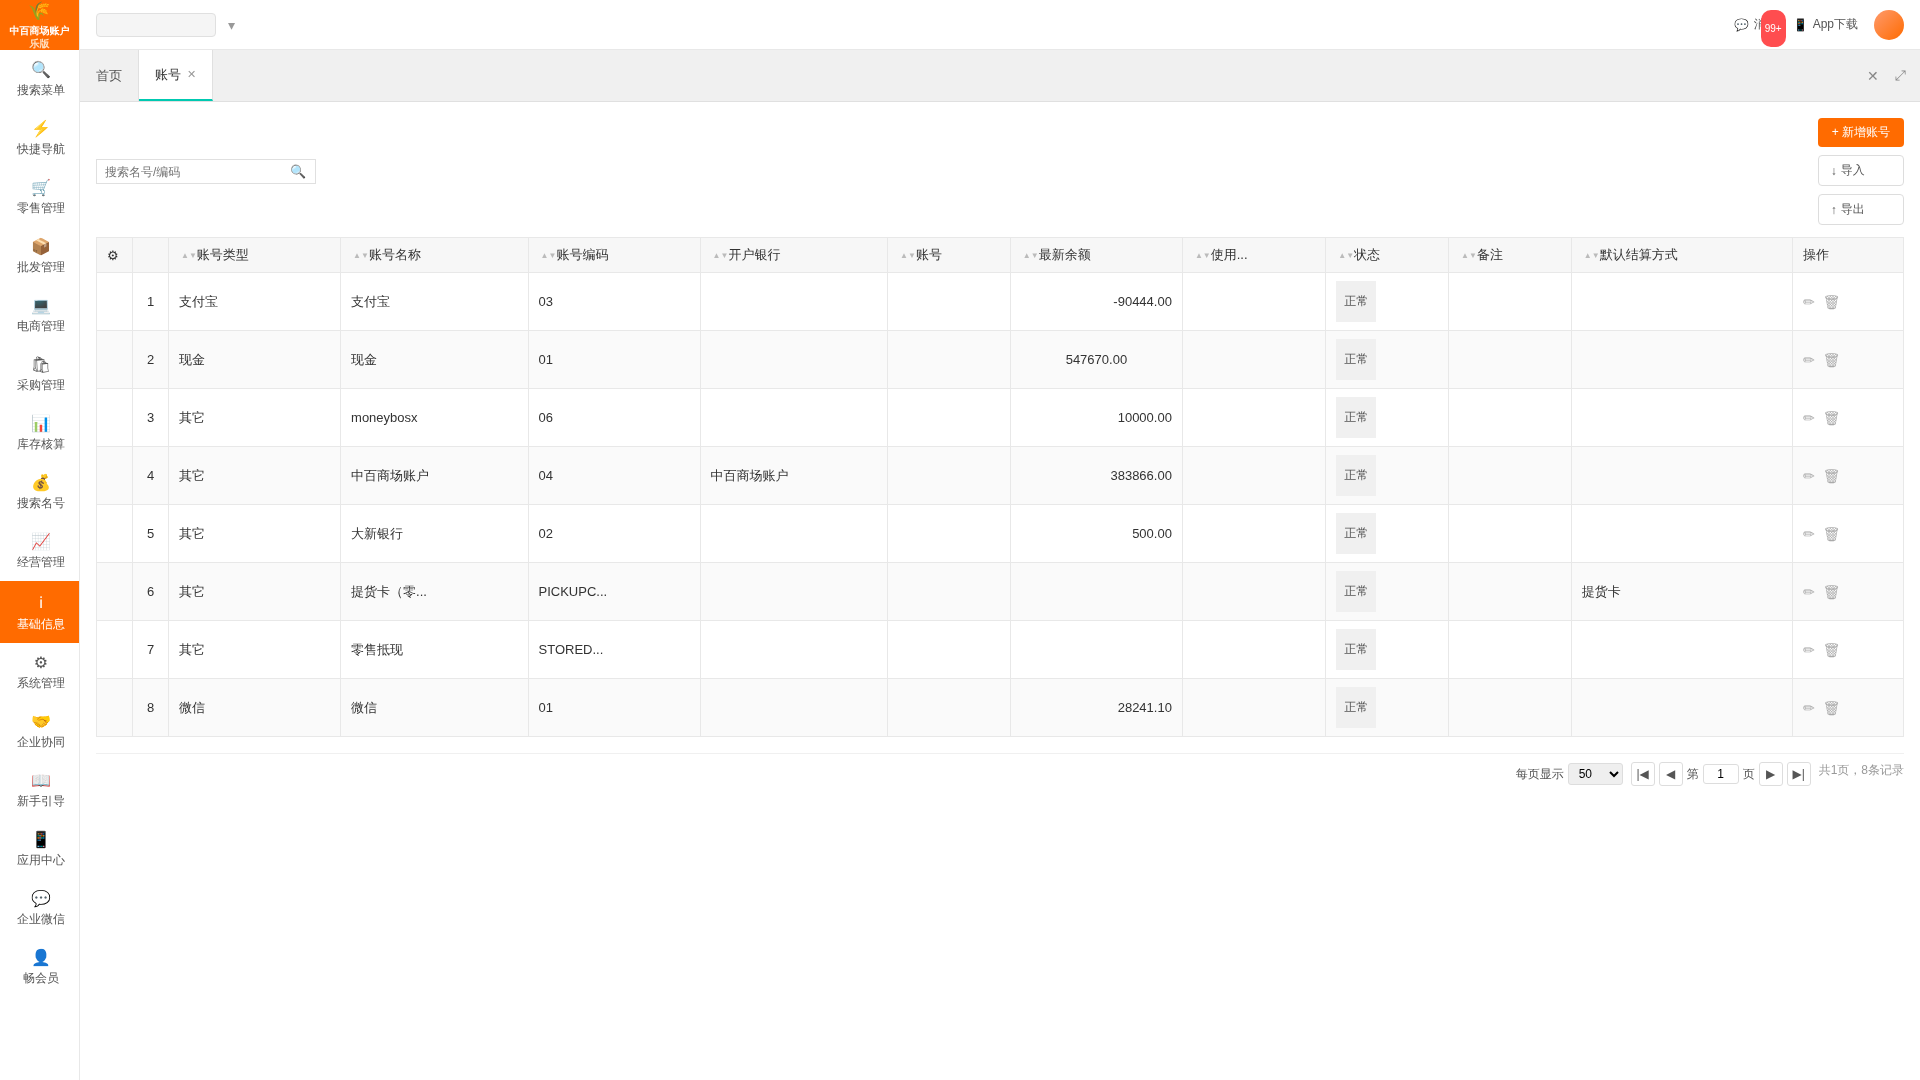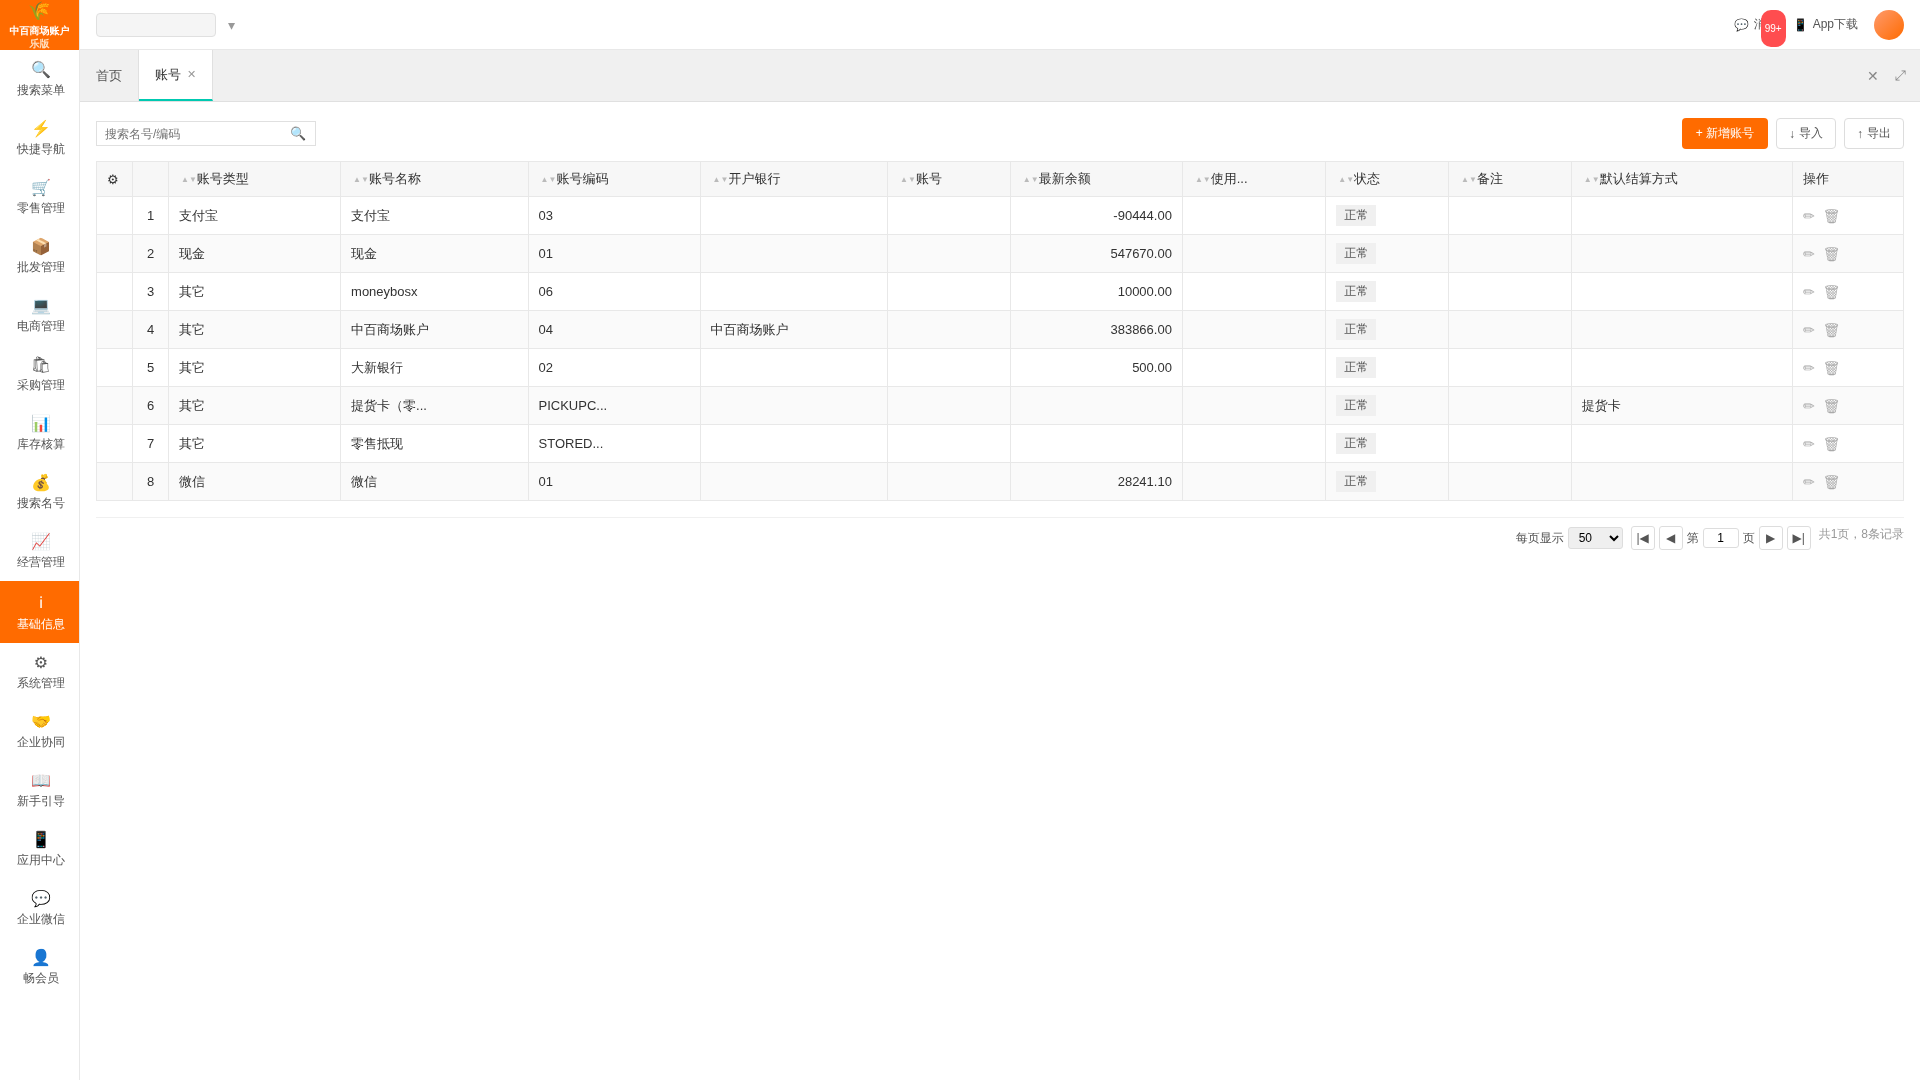--- a/index.html
+++ b/index.html
@@ -152,21 +152,21 @@
     .search-box input {
       border: none;
       outline: none;
       font-size: 12px;
       color: #999;
       flex: 1;
       background: transparent;
     }
     .search-icon { color: #bbb; font-size: 13px; cursor: pointer; }
 
-    .toolbar-right { display: flex; gap: 8px; }
+    .toolbar-right { display: flex; gap: 8px; flex-direction: column; }
     .btn-primary {
       background: #ff6b00;
       color: #fff;
       border: none;
       border-radius: 4px;
       padding: 6px 14px;
       font-size: 12px;
       cursor: pointer;
       display: flex;
       align-items: center;
@@ -207,21 +207,21 @@
       white-space: nowrap;
     }
     .data-table tr:nth-child(even) td { background: #fafafa; }
     .col-settings { width: 36px; text-align: center; }
     .col-num { width: 36px; text-align: center; }
     .status-badge {
       display: inline-block;
       background: #f0f0f0;
       color: #555;
       border-radius: 0;
-      padding: 2px 8px;
+      padding: 12px 8px;
       font-size: 12px;
     }
     .status-badge.normal { background: #f0f0f0; color: #555; }
 
     .action-icons { display: flex; gap: 8px; }
     .action-icon { color: #aaa; cursor: pointer; font-size: 14px; }
 
     
     .pagination {
       display: flex;
@@ -452,21 +452,21 @@
     </td>
   </tr>
           <tr>
     <td></td>
     <td style="text-align:center;">2</td>
     <td>现金</td>
     <td>现金</td>
     <td>01</td>
     <td></td>
     <td></td>
-    <td style="text-align:right;">547670.00</td>
+    <td style="text-align:center;">547670.00</td>
     <td></td>
     <td><span class="status-badge normal">正常</span></td>
     <td></td>
     <td></td>
     <td>
       <div class="action-icons">
         <span class="action-icon">✏</span>
         <span class="action-icon">🗑</span>
       </div>
     </td>

